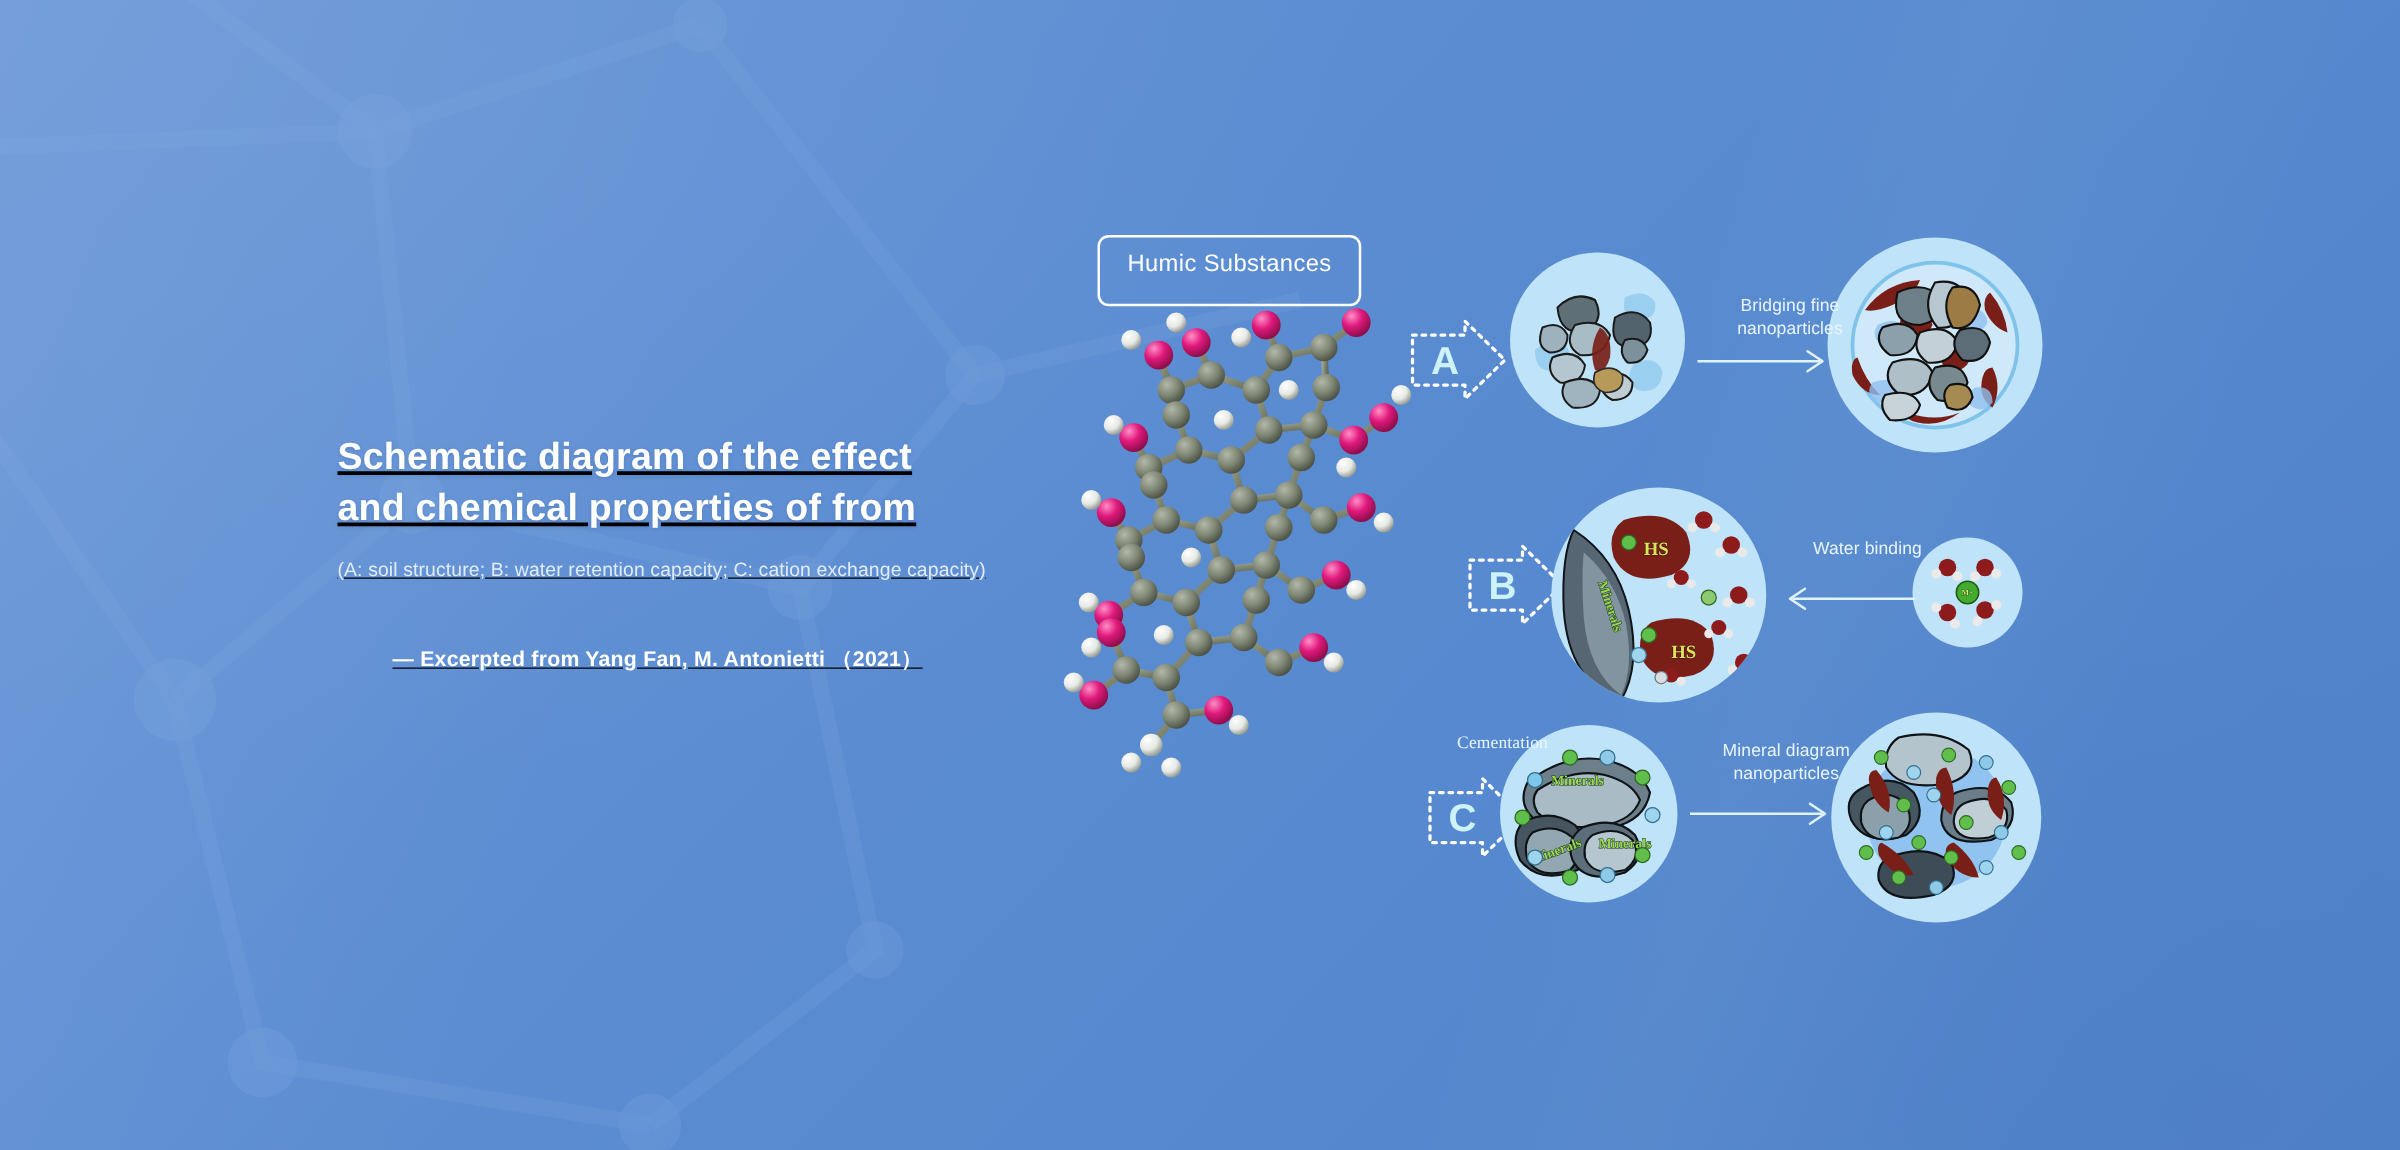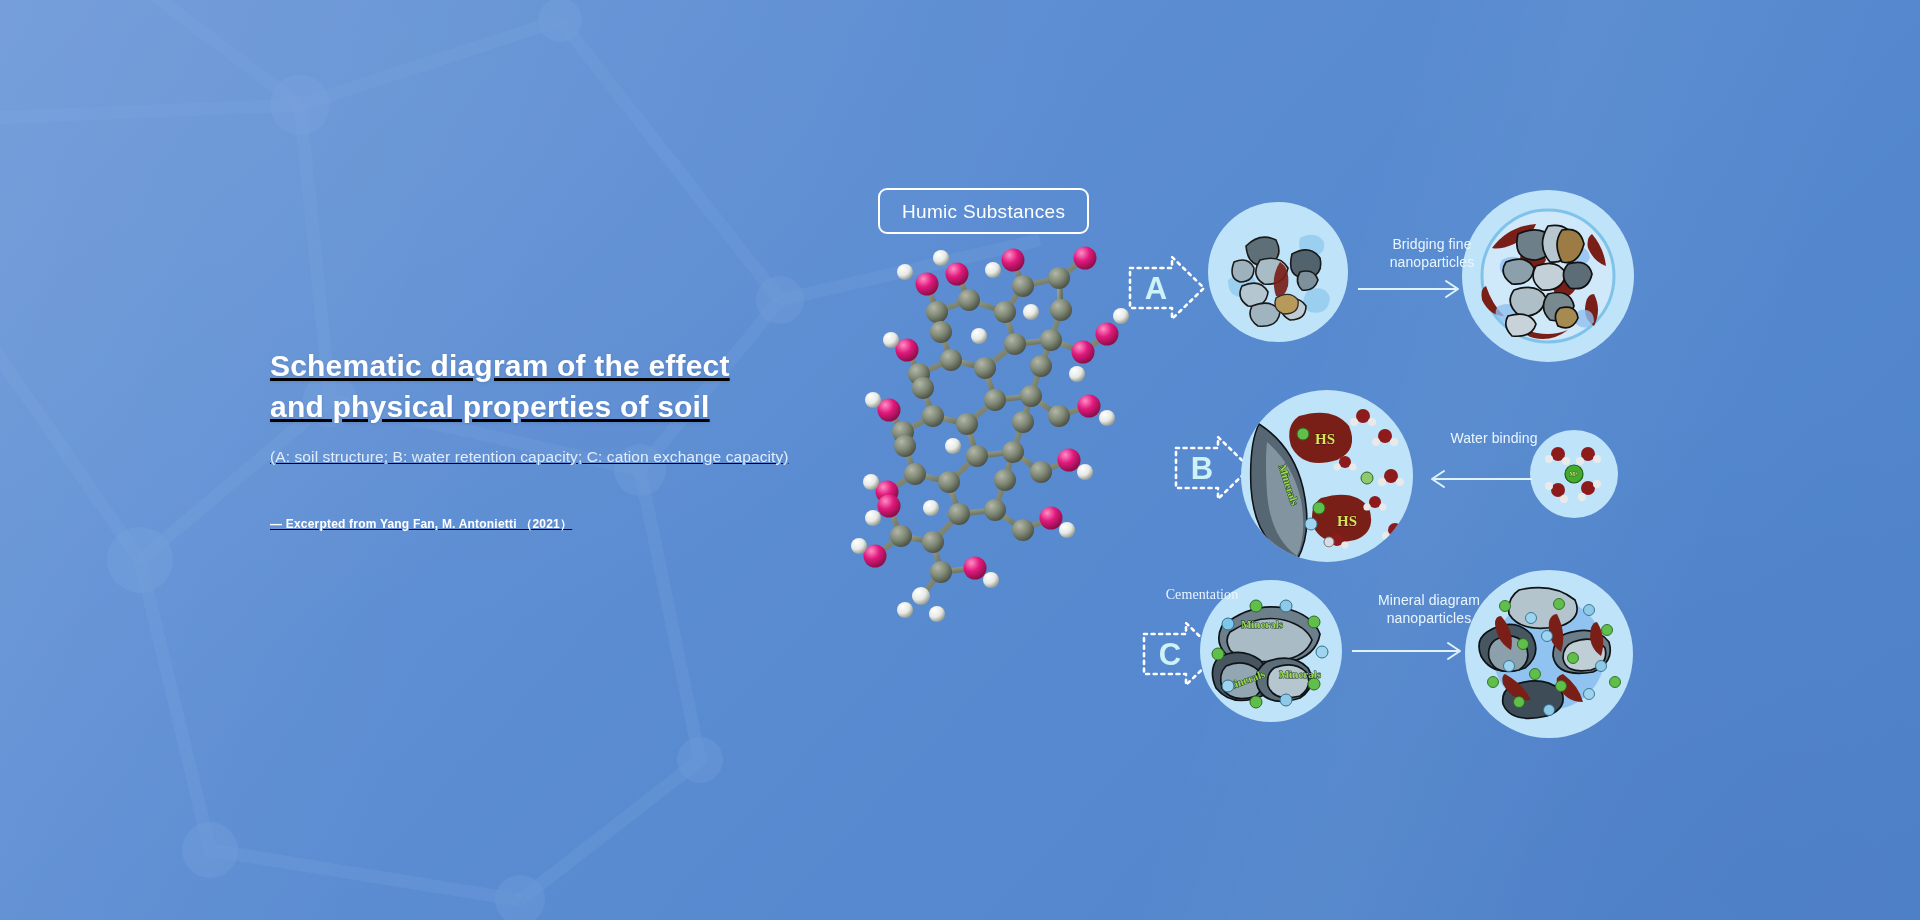--- a/index.html
+++ b/index.html
@@ -30,28 +30,29 @@
   .textblock { position:absolute; left:270px; top:345px; width:640px;text-decoration:underline; }
   .title {
     font-size:30px; font-weight:bold; color:#ffffff; line-height:1.38;
     letter-spacing:0.2px; text-shadow:0 1px 3px rgba(30,60,110,0.18);
   }
   .subtitle {
     margin-top:20px; font-size:15.5px; color:#e2edfb; font-weight:400;
     letter-spacing:0.1px;
   }
   .citation {
-    margin-top:50px; font-size:12px; color:#ffffff; font-weight:bold;
+    margin-top:50px; font-size:17px; color:#ffffff; font-weight:bold;
     letter-spacing:0.2px;
+    margin-left:44px;
   }
 
   
   .pill {
     position:absolute; left:878px; top:188px;
-    padding:11px 22px 9px;
+    padding:11px 22px 20px;
     border:2px solid #ffffff; border-radius:9px;
     color:#ffffff; font-size:19px; letter-spacing:0.3px;
     white-space:nowrap;
   }
 
   
   .molecule { position:absolute; left:845px; top:200px; width:330px; height:440px; }
 
   
   .marker { position:absolute; width:82px; height:72px; }
@@ -131,21 +132,21 @@
       <circle cx="210" cy="850" r="28"></circle>
       <circle cx="700" cy="760" r="23"></circle>
       <circle cx="520" cy="900" r="25"></circle>
     </g>
   </svg>
   <div class="sheen"></div>
 
   <div class="textblock">
     <div class="title">
       <div>Schematic diagram of the effect</div>
-      <div>and physical properties of soil</div>
+      <div>and chemical properties of from</div>
     </div>
     <div class="subtitle">(A: soil structure; B: water retention capacity; C: cation exchange capacity)</div>
     <div class="citation">— Excerpted from Yang Fan, M. Antonietti （2021）</div>
   </div>
 
   <div class="pill">Humic Substances</div>
 
   <svg class="molecule" viewBox="0 0 330 440">
     <defs>
       <radialGradient id="gC" cx="34%" cy="30%" r="72%">

